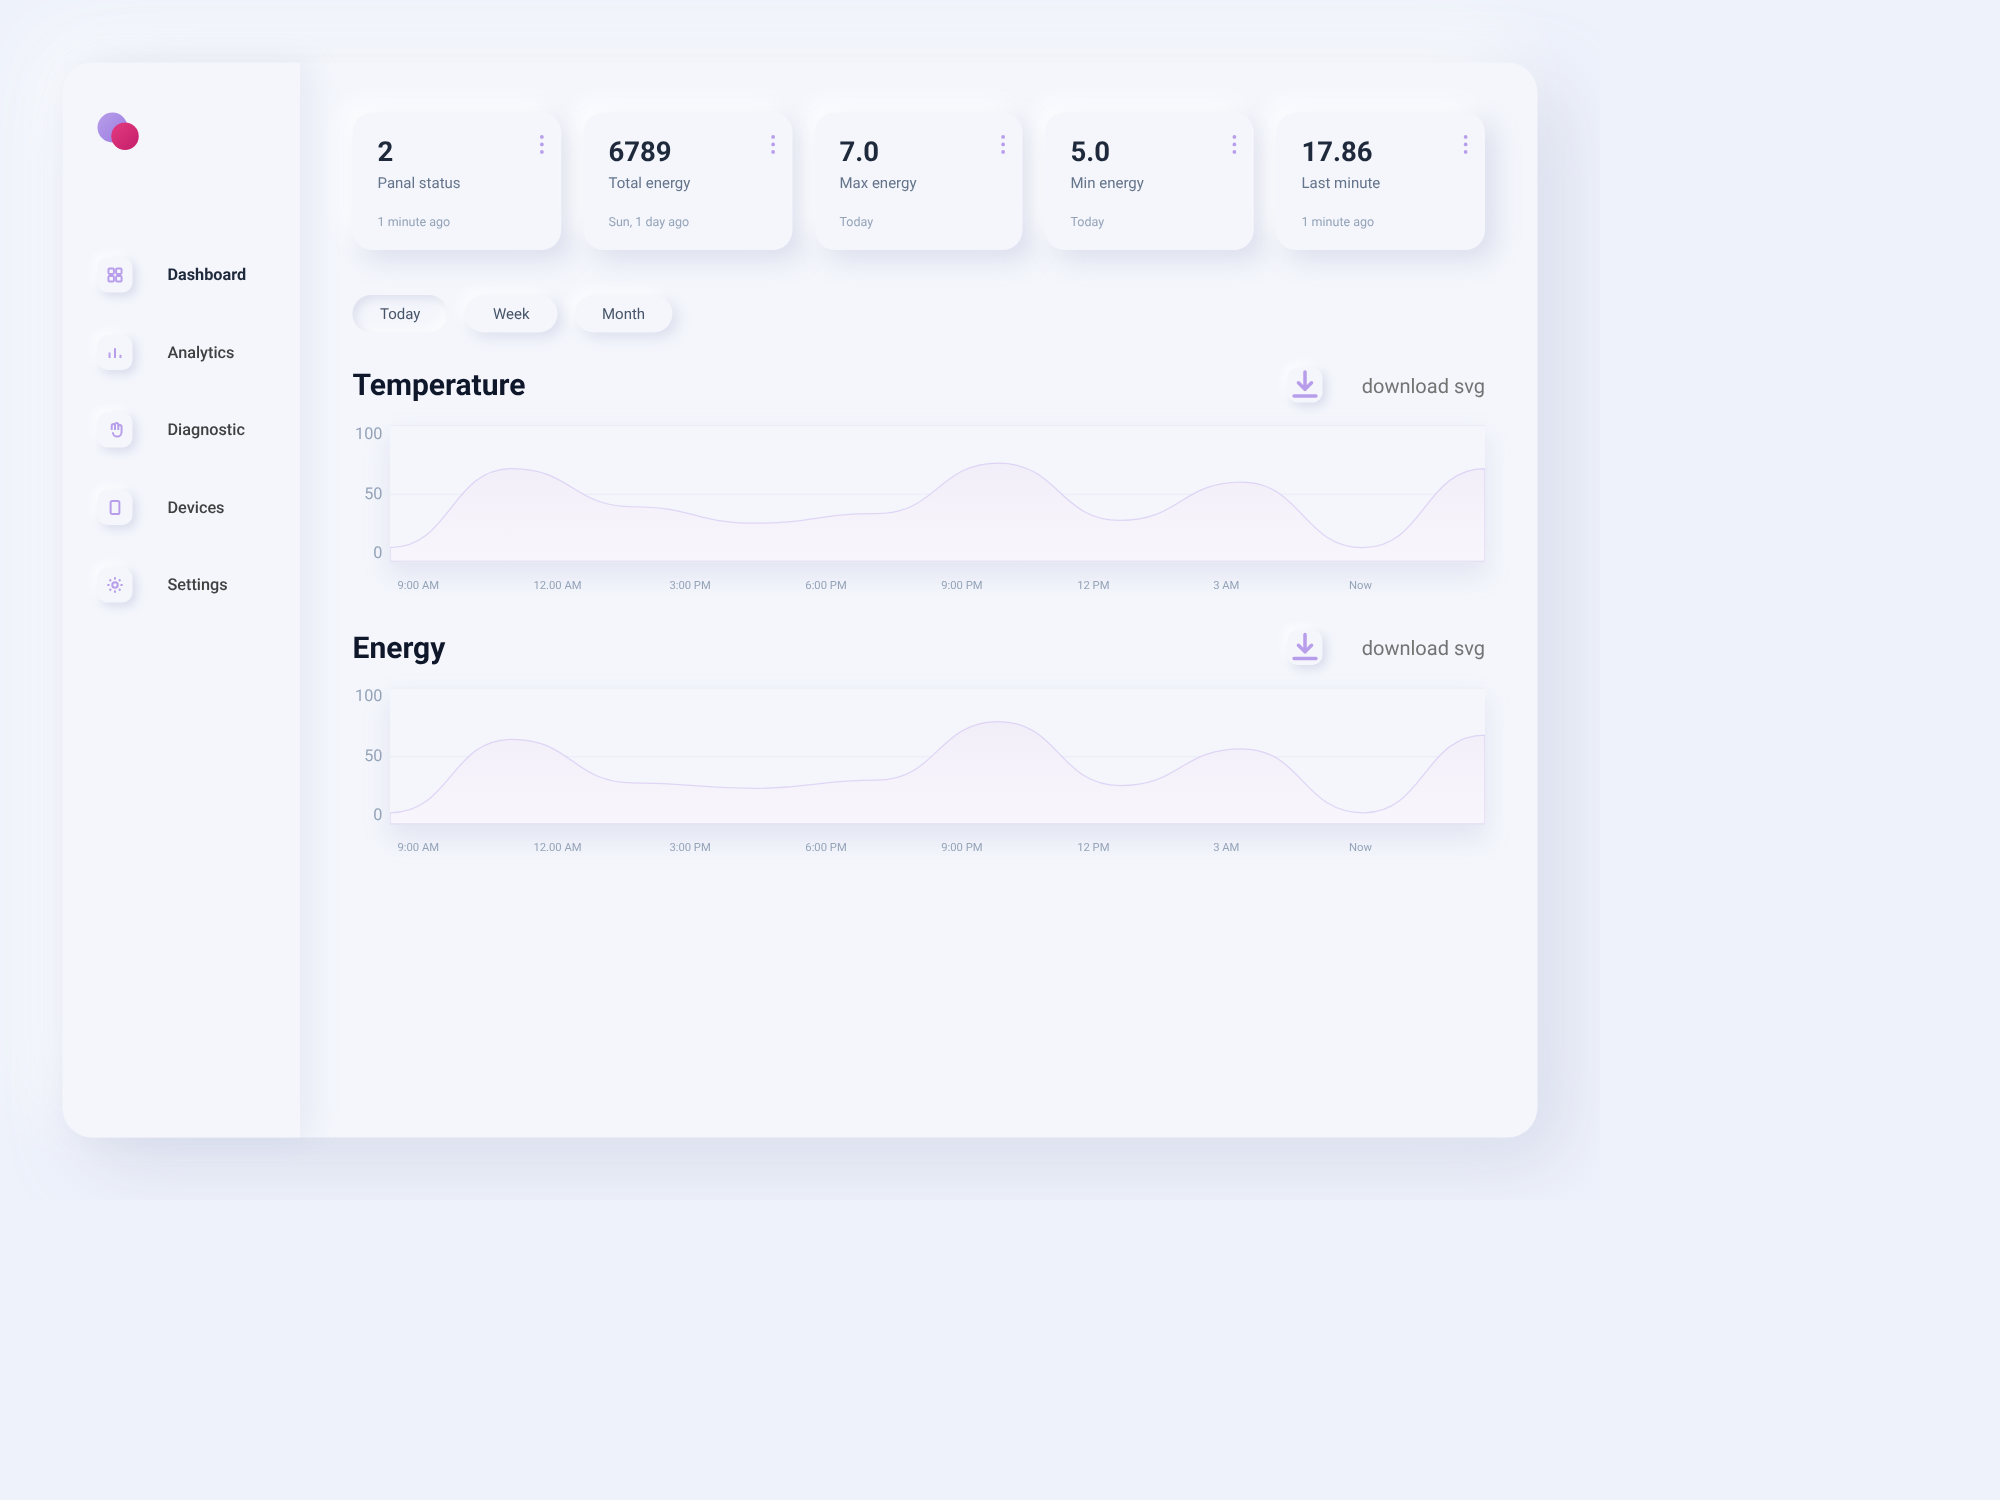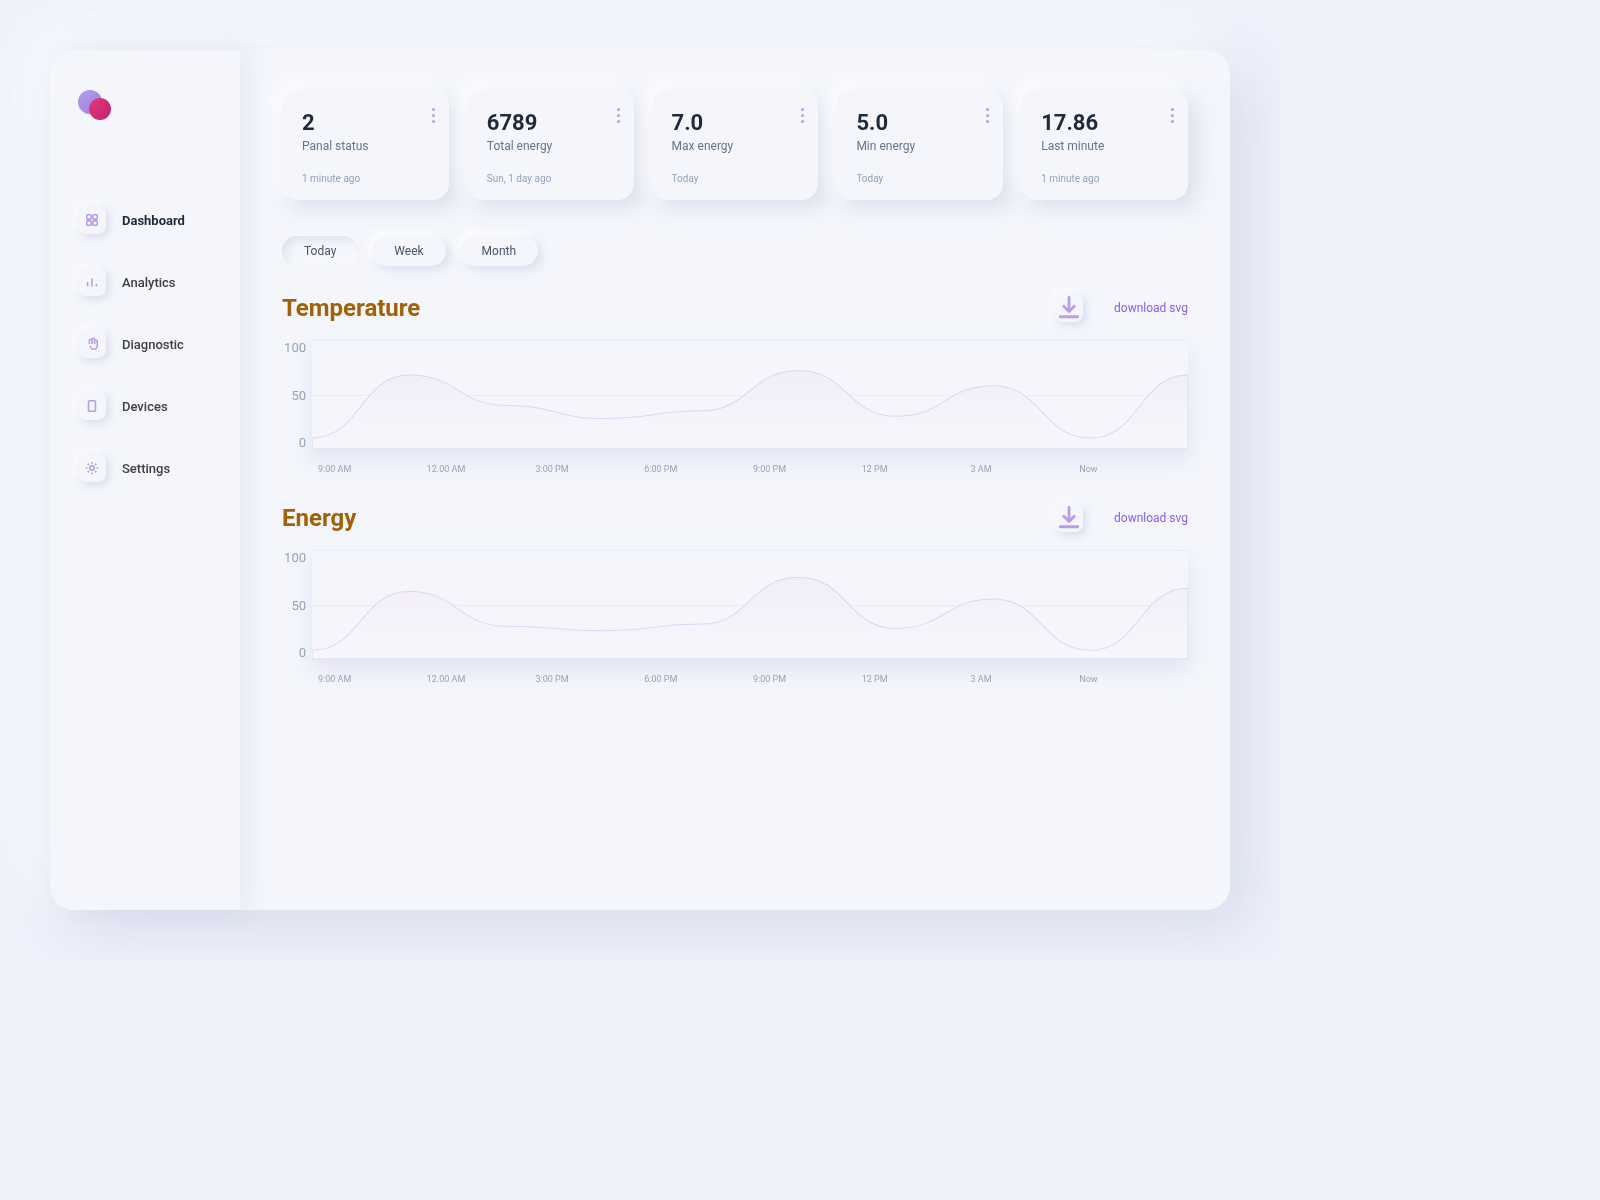--- a/index.html
+++ b/index.html
@@ -32,21 +32,21 @@
 }
 .logo::before {
   content:''; position:absolute; width:24px; height:24px; border-radius:50%;
   background: linear-gradient(135deg,#b79dea,#9b7de0); left:0; top:0;
 }
 .logo::after {
   content:''; position:absolute; width:22px; height:22px; border-radius:50%;
   background: linear-gradient(135deg,#e23b80,#c41e6a); left:11px; top:8px;
 }
 .nav-item {
-  display:flex; align-items:center; gap:16px; padding:10px 6px; margin-bottom:14px;
+  display:flex; align-items:center; gap:28px; padding:10px 6px; margin-bottom:14px;
   cursor:pointer; border-radius:10px;
 }
 .nav-icon {
   width:28px; height:28px; border-radius:8px; display:flex; align-items:center; justify-content:center;
   box-shadow: 3px 3px 8px rgba(174,180,210,0.4), -3px -3px 8px rgba(255,255,255,0.9);
   background:#f4f6fc;
 }
 .nav-icon svg { width:14px; height:14px; stroke:#b79dea; fill:none; stroke-width:1.8; }
 .nav-label { font-size:13px; color:#404040; font-weight:500; }
 .nav-item.active .nav-label { font-weight:700; color:#1e293b; }
@@ -68,22 +68,22 @@
 .filter {
   padding:8px 22px; border-radius:18px; font-size:12px; color:#475569; cursor:pointer;
   background:#f4f6fc;
   box-shadow: 4px 4px 10px rgba(174,180,210,0.35), -4px -4px 10px rgba(255,255,255,0.9);
 }
 .filter.active {
   box-shadow: inset 3px 3px 8px rgba(174,180,210,0.35), inset -3px -3px 8px rgba(255,255,255,0.9);
 }
 .chart-section { margin-bottom:30px; }
 .chart-header { display:flex; justify-content:space-between; align-items:center; margin-bottom:18px; }
-.chart-title { font-size:24px; font-weight:700; color:#a16207; }
-.download { display:flex; align-items:center; gap:31px; font-size:12px; color:#8b5cf6; cursor:pointer; }
+.chart-title { font-size:24px; font-weight:700; color:#0f172a; }
+.download { display:flex; align-items:center; gap:31px; font-size:16px; color:#737373; cursor:pointer; }
 .dl-icon {
   width:28px; height:28px; border-radius:8px; display:flex; align-items:center; justify-content:center;
   box-shadow: 3px 3px 8px rgba(174,180,210,0.4), -3px -3px 8px rgba(255,255,255,0.9);
   background:#f4f6fc;
 }
 .chart-body { position:relative; padding-left:30px; }
 .y-axis { position:absolute; left:0; top:0; height:110px; display:flex; flex-direction:column; justify-content:space-between; }
 .y-tick { font-size:13px; color:#94a3b8; text-align:right; width:24px; }
 .plot {
   height:110px; border-bottom:1px solid rgba(174,180,210,0.25); position:relative;

